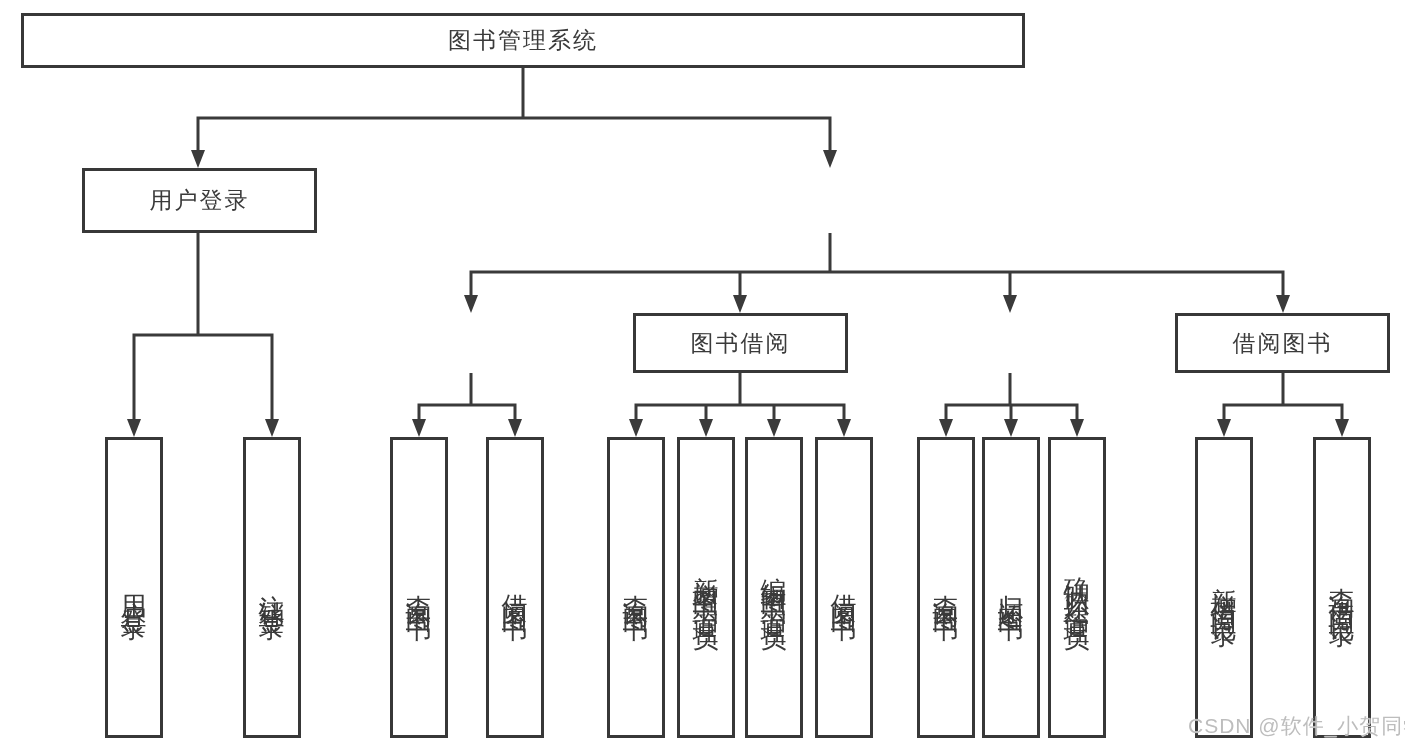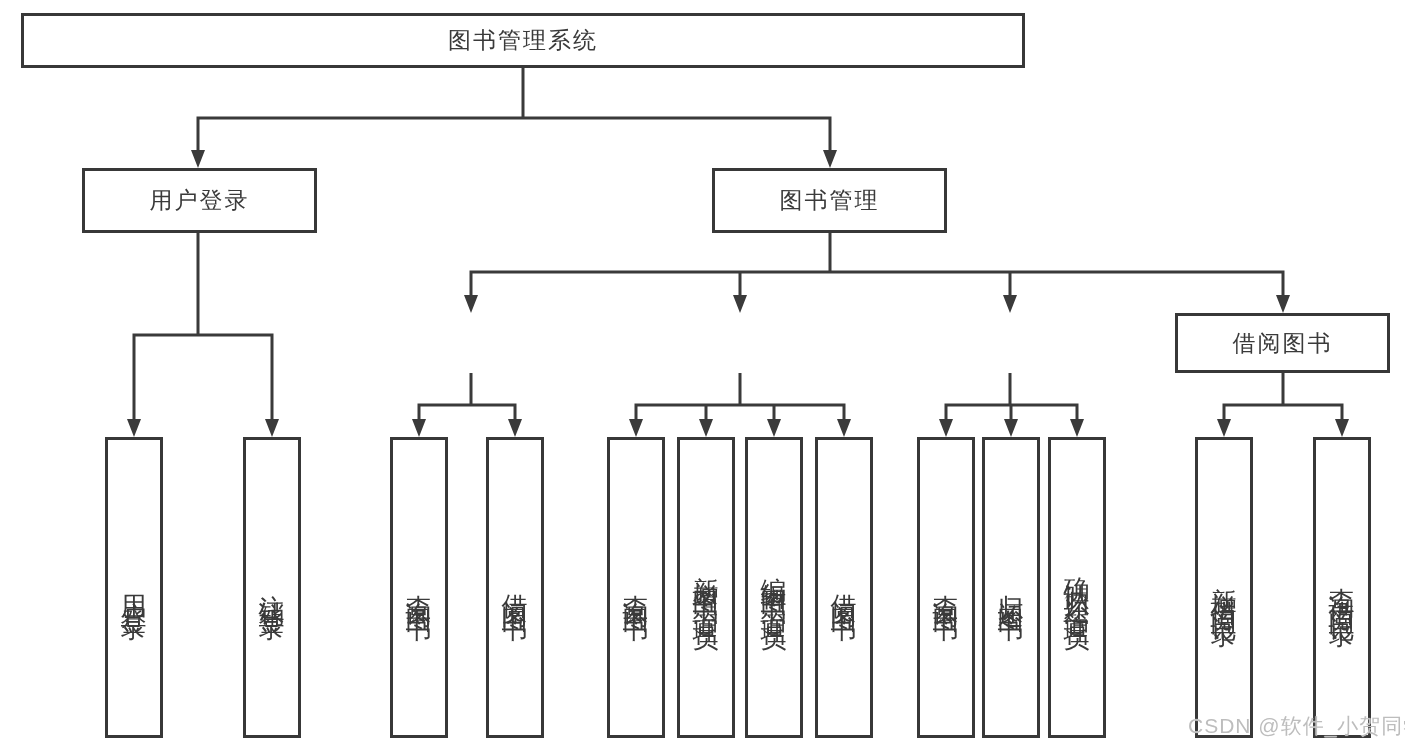--- a/index.html
+++ b/index.html
@@ -98,24 +98,24 @@
       M1335 419 H1349 L1342 437 Z"></path>
   </svg>
 
   <div class="box" style="left:21px;top:13px;width:1004px;height:55px;">
     <span class="hlabel">图书管理系统</span>
   </div>
 
   <div class="box" style="left:82px;top:168px;width:235px;height:65px;">
     <span class="hlabel">用户登录</span>
   </div>
-  <div class="box" style="left:712px;top:168px;width:235px;height:65px;">
-    <span class="hlabel">图书管理</span>
+
+  <div class="box" style="left:633px;top:313px;width:215px;height:60px;">
+    <span class="hlabel">图书借阅</span>
   </div>
-
   <div class="box" style="left:1175px;top:313px;width:215px;height:60px;">
     <span class="hlabel">借阅图书</span>
   </div>
 
   <div class="box" style="left:105px;top:437px;width:58px;height:301px;">
     <span class="vlabel">用户登录</span>
   </div>
   <div class="box" style="left:243px;top:437px;width:58px;height:301px;">
     <span class="vlabel">注销登录</span>
   </div>

